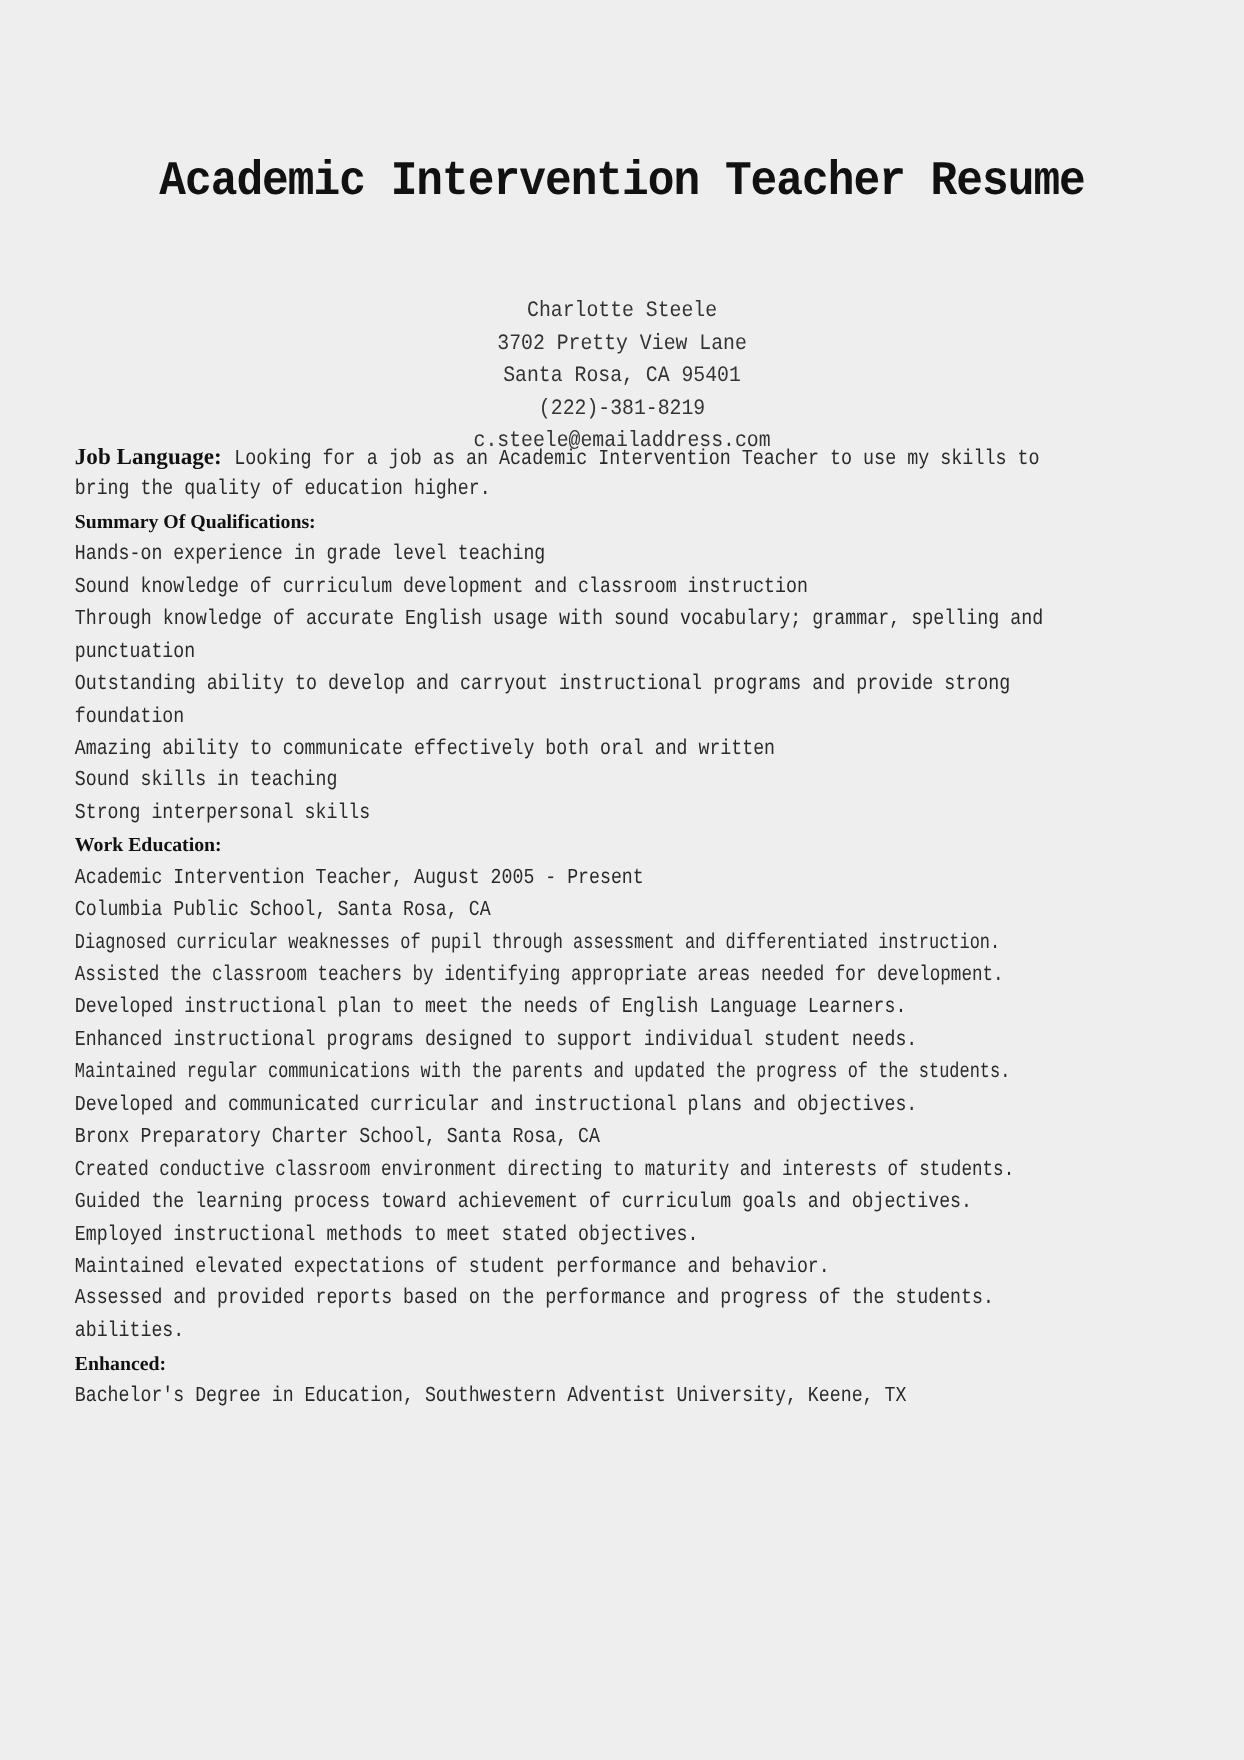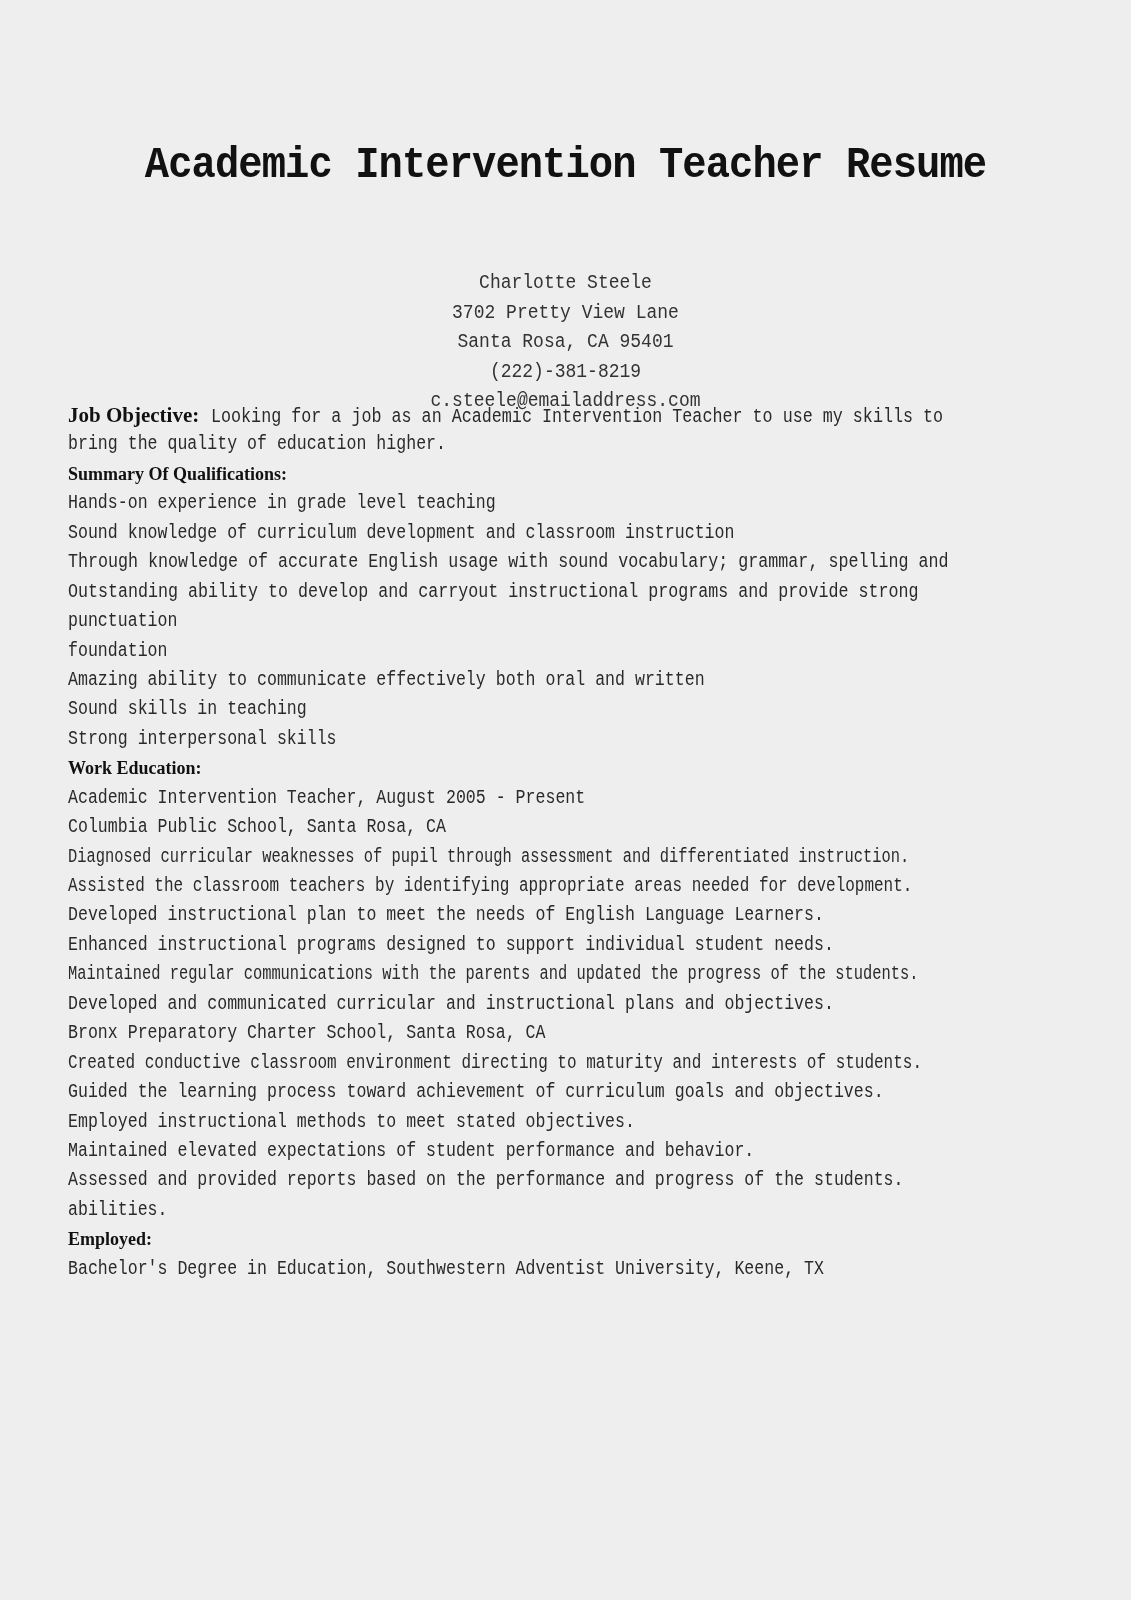--- a/index.html
+++ b/index.html
@@ -92,33 +92,33 @@
     <div>Charlotte Steele</div>
     <div>3702 Pretty View Lane</div>
     <div>Santa Rosa, CA 95401</div>
     <div>(222)-381-8219</div>
     <div>c.steele@emailaddress.com</div>
   </div>
 
   <div class="body">
 
     <div class="line">
-      <span class="label">Job Objective:</span>
+      <span class="label">Job Language:</span>
       <span class="sx" style="transform:scaleX(0.857);">Looking for a job as an Academic Intervention Teacher to use my skills to</span>
     </div>
     <div class="line">
       <span class="sx" style="transform:scaleX(0.85);">bring the quality of education higher.</span>
     </div>
 
     <div class="line heading">Summary Of Qualifications:</div>
     <div class="line"><span class="sx" style="transform:scaleX(0.85);">Hands-on experience in grade level teaching</span></div>
     <div class="line"><span class="sx" style="transform:scaleX(0.85);">Sound knowledge of curriculum development and classroom instruction</span></div>
     <div class="line"><span class="sx" style="transform:scaleX(0.855);">Through knowledge of accurate English usage with sound vocabulary; grammar, spelling and</span></div>
+    <div class="line"><span class="sx" style="transform:scaleX(0.85);">punctuation</span></div>
     <div class="line"><span class="sx" style="transform:scaleX(0.855);">Outstanding ability to develop and carryout instructional programs and provide strong</span></div>
-    <div class="line"><span class="sx" style="transform:scaleX(0.85);">punctuation</span></div>
     <div class="line"><span class="sx" style="transform:scaleX(0.85);">foundation</span></div>
     <div class="line"><span class="sx" style="transform:scaleX(0.85);">Amazing ability to communicate effectively both oral and written</span></div>
     <div class="line"><span class="sx" style="transform:scaleX(0.85);">Sound skills in teaching</span></div>
     <div class="line"><span class="sx" style="transform:scaleX(0.85);">Strong interpersonal skills</span></div>
 
     <div class="line heading">Work Education:</div>
 
     <div class="line"><span class="sx" style="transform:scaleX(0.85);">Academic Intervention Teacher, August 2005 - Present</span></div>
     <div class="line"><span class="sx" style="transform:scaleX(0.85);">Columbia Public School, Santa Rosa, CA</span></div>
     <div class="line"><span class="sx" style="transform:scaleX(0.79);">Diagnosed curricular weaknesses of pupil through assessment and differentiated instruction.</span></div>
@@ -129,17 +129,17 @@
     <div class="line"><span class="sx" style="transform:scaleX(0.85);">Developed and communicated curricular and instructional plans and objectives.</span></div>
 
     <div class="line"><span class="sx" style="transform:scaleX(0.85);">Bronx Preparatory Charter School, Santa Rosa, CA</span></div>
     <div class="line"><span class="sx" style="transform:scaleX(0.82);">Created conductive classroom environment directing to maturity and interests of students.</span></div>
     <div class="line"><span class="sx" style="transform:scaleX(0.85);">Guided the learning process toward achievement of curriculum goals and objectives.</span></div>
     <div class="line"><span class="sx" style="transform:scaleX(0.85);">Employed instructional methods to meet stated objectives.</span></div>
     <div class="line"><span class="sx" style="transform:scaleX(0.85);">Maintained elevated expectations of student performance and behavior.</span></div>
     <div class="line"><span class="sx" style="transform:scaleX(0.85);">Assessed and provided reports based on the performance and progress of the students.</span></div>
     <div class="line"><span class="sx" style="transform:scaleX(0.85);">abilities.</span></div>
 
-    <div class="line heading">Employed:</div>
+    <div class="line heading">Enhanced:</div>
     <div class="line"><span class="sx" style="transform:scaleX(0.85);">Bachelor's Degree in Education, Southwestern Adventist University, Keene, TX</span></div>
 
   </div>
 </div>
 
 </body></html>

